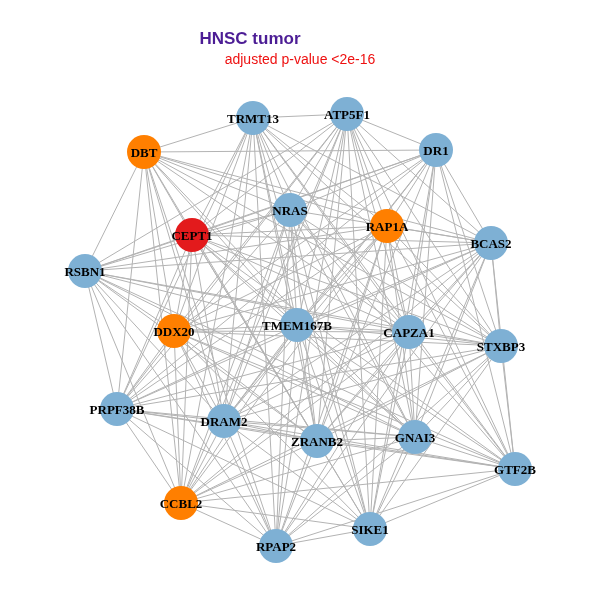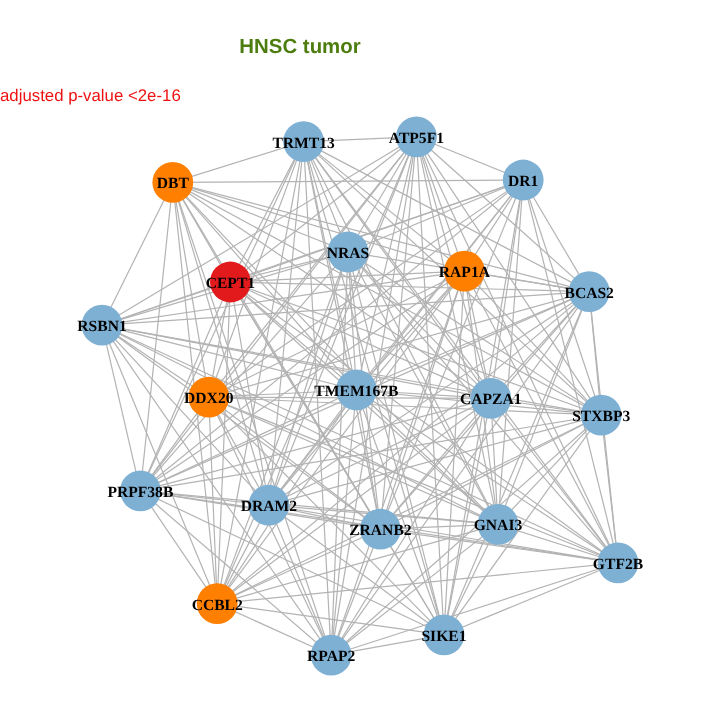--- a/index.html
+++ b/index.html
@@ -1,18 +1,18 @@
 <!DOCTYPE html>
 <html><head>
 <meta charset="utf-8">
 <style>
   html, body { margin: 0; padding: 0; background: #ffffff; }
   body { width: 600px; height: 600px; position: relative; overflow: hidden; font-family: "Liberation Sans", sans-serif; }
-  .title { position: absolute; left: 0; width: 500px; top: 29px; text-align: center; font-weight: bold; font-size: 17px; color: #4d7c0f; font-family: "Liberation Sans", sans-serif; }
-  .subtitle { position: absolute; left: 0; width: 600px; top: 51px; text-align: left; font-size: 14px; color: #ee1111; font-family: "Liberation Sans", sans-serif; margin-top: 20px; }
+  .title { position: absolute; left: 0; width: 500px; top: 29px; text-align: center; font-weight: bold; font-size: 17px; color: #4c1d95; font-family: "Liberation Sans", sans-serif; }
+  .subtitle { position: absolute; left: 0; width: 600px; top: 51px; text-align: center; font-size: 14px; color: #ee1111; font-family: "Liberation Sans", sans-serif; }
   svg.net { position: absolute; left: 0; top: 0; }
   .node-label { font-family: "Liberation Serif", serif; font-weight: bold; font-size: 13px; fill: #000000; }
 </style>
 </head>
 <body>
 
 <div class="title">HNSC tumor</div>
 <div class="subtitle">adjusted p-value &lt;2e-16</div>
 
 <svg class="net" width="600" height="600" viewBox="0 0 600 600" xmlns="http://www.w3.org/2000/svg">

